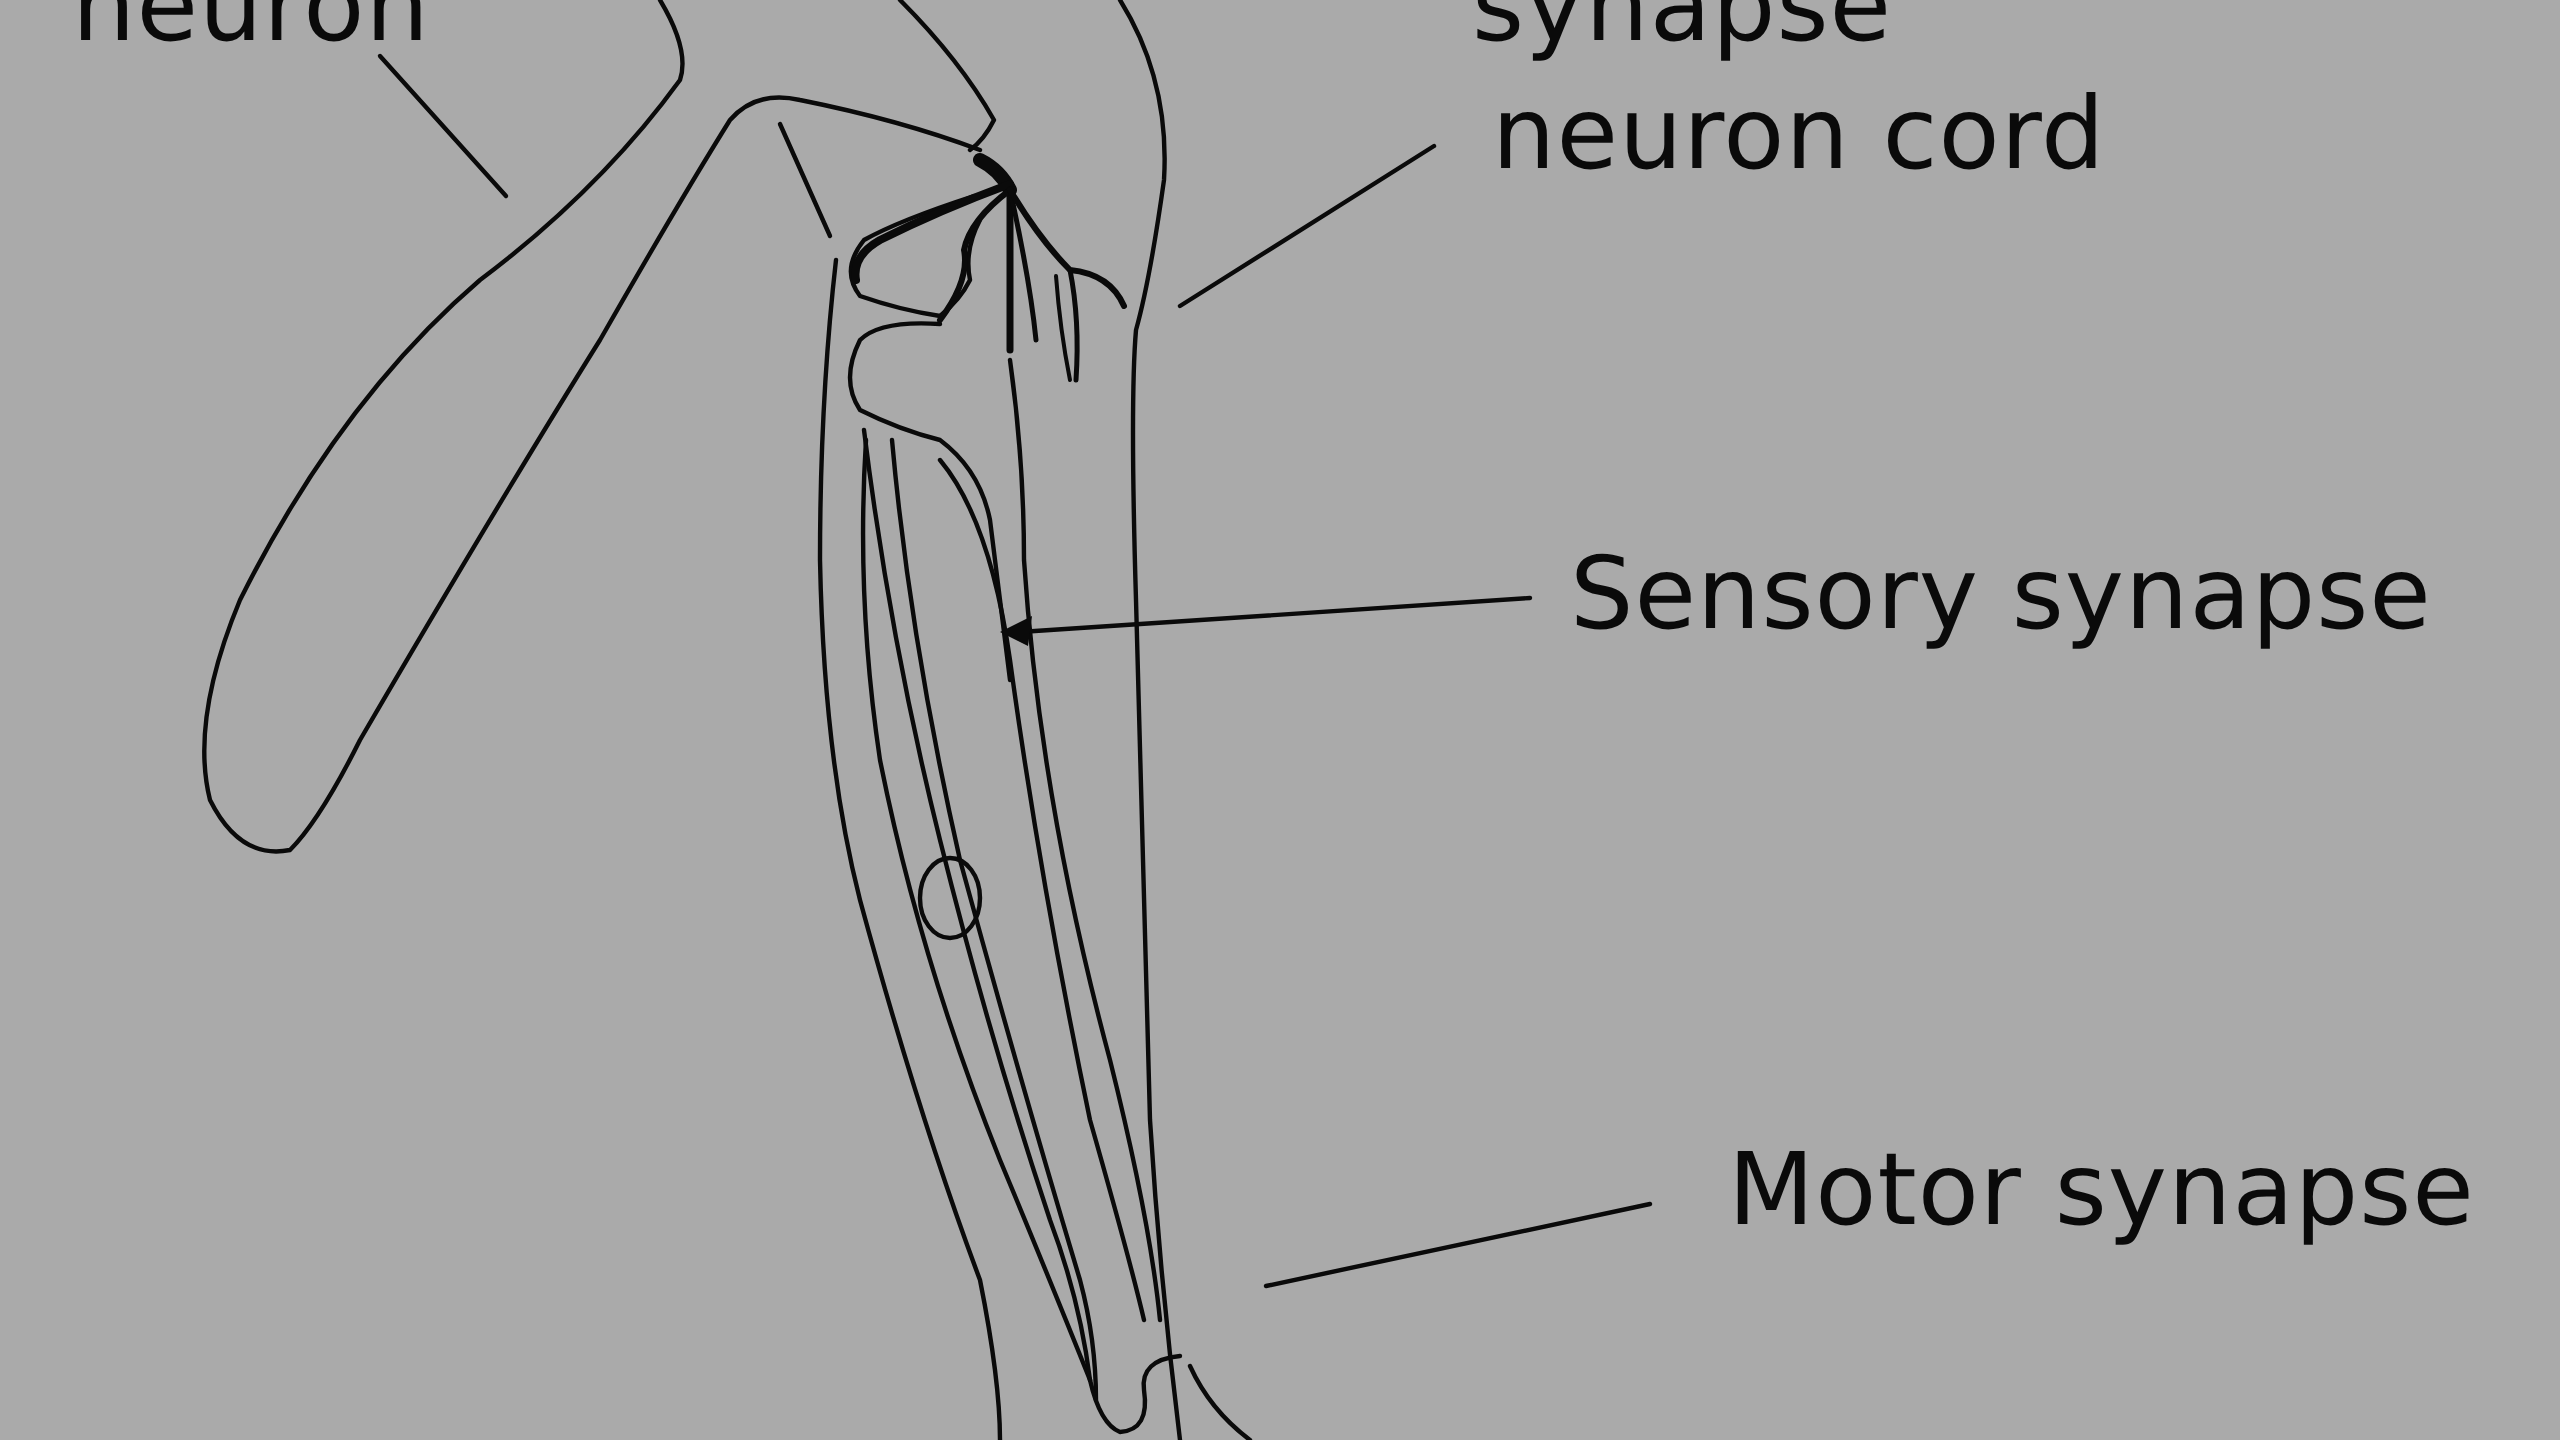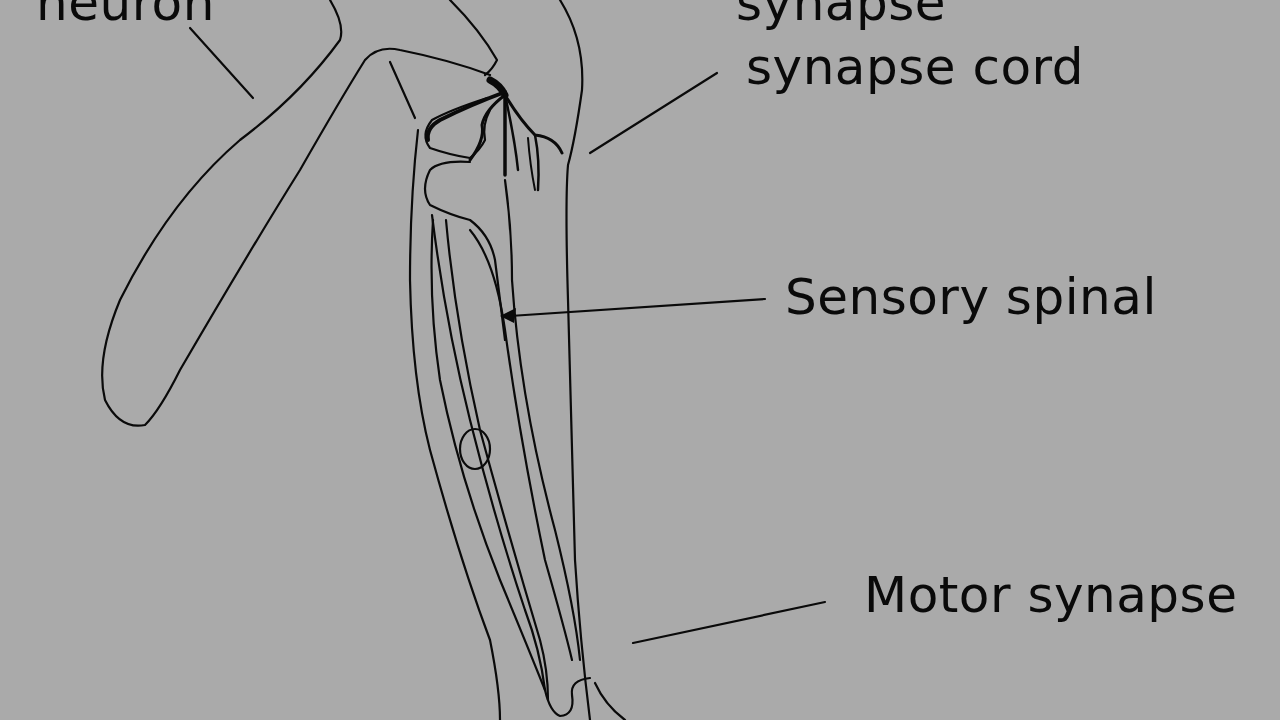--- a/index.html
+++ b/index.html
@@ -69,15 +69,15 @@
     <path d="M505 95 Q505 140 505 175" stroke-width="3.5"></path>
     <path d="M505 95 Q515 140 518 170" stroke-width="2.5"></path>
     <path d="M505 95 Q520 120 535 135 Q555 137 562 153" stroke-width="3"></path>
     <path d="M535 135 Q540 160 538 190" stroke-width="2.5"></path>
     <path d="M528 138 Q530 165 535 190" stroke-width="2"></path>
   </g>
 </svg>
 
 <div class="label" id="lbl-neuron">neuron</div>
 <div class="label" id="lbl-synapse">synapse</div>
-<div class="label" id="lbl-spinal">synapse cord</div>
-<div class="label" id="lbl-sensory">Sensory spinal</div>
+<div class="label" id="lbl-spinal">neuron cord</div>
+<div class="label" id="lbl-sensory">Sensory synapse</div>
 <div class="label" id="lbl-motor">Motor synapse</div>
 
 </body></html>

